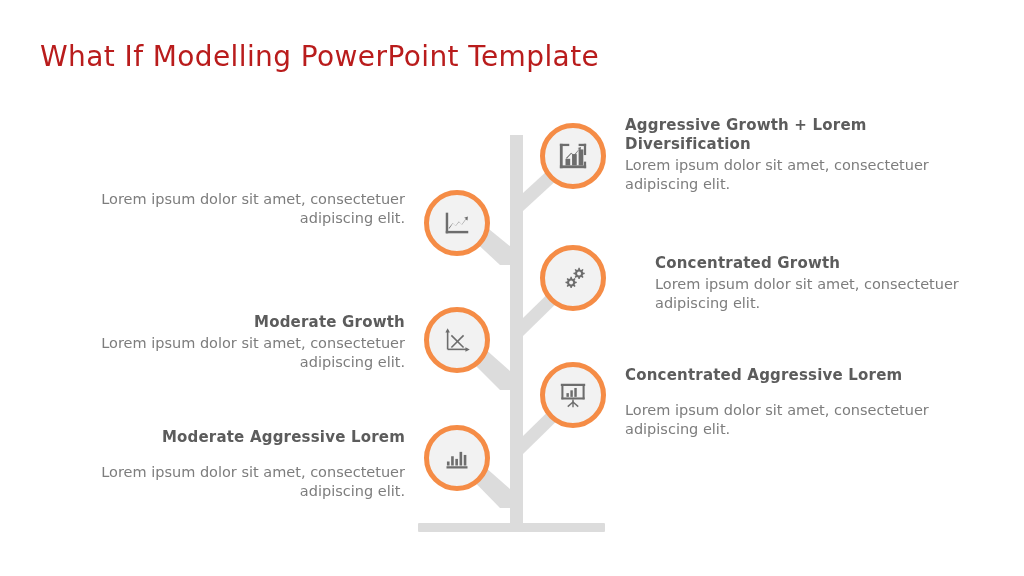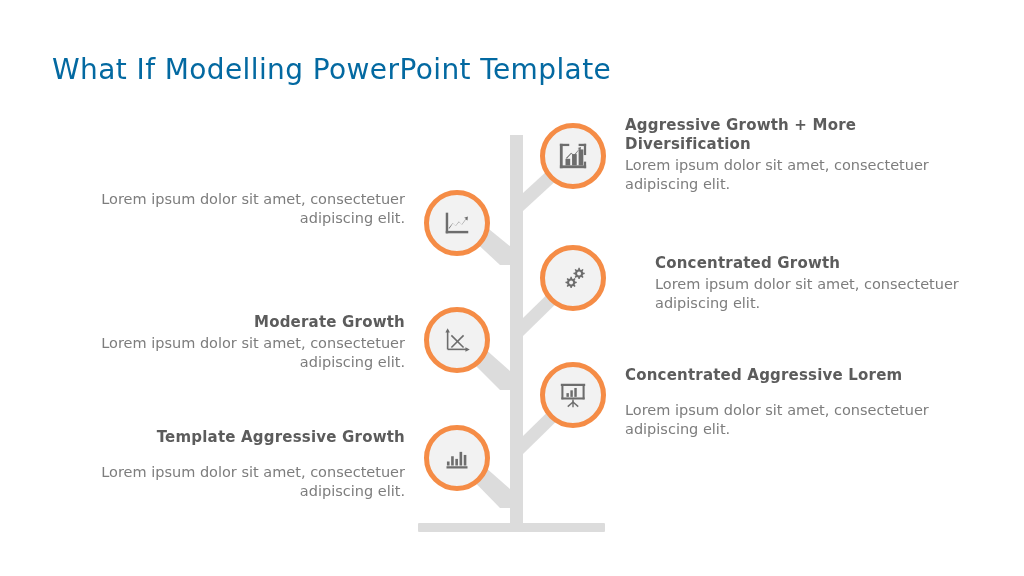--- a/index.html
+++ b/index.html
@@ -8,27 +8,26 @@
     background:#ffffff;
     font-family:"DejaVu Sans","Liberation Sans",sans-serif;
     overflow:hidden;
     position:relative;
   }
   #slide{position:absolute;left:0;top:0;width:1024px;height:576px;background:#fff;}
 
   
   .page-title{
     position:absolute;
-    left:52px; top:40px;
+    left:40px; top:40px;
     font-size:28px;
     font-weight:400;
     letter-spacing:.4px;
-    color:#0369a1;
+    color:#b91c1c;
     white-space:nowrap;
-    margin-top:13px;
   }
 
   
   .tree{position:absolute;left:0;top:0;width:1024px;height:576px;pointer-events:none;}
 
   
   .node{
     position:absolute;
     width:66px;height:66px;
     border-radius:50%;
@@ -99,21 +98,21 @@
           <rect x="27.6" y="22" width="2.4" height="7"></rect>
           <rect x="8" y="19" width="5" height="7"></rect>
           <rect x="15" y="14" width="5" height="12"></rect>
           <rect x="22" y="9" width="5" height="17"></rect>
           <path d="M8.5 18 L14 12.5 L17 15 L22.5 8.5 L21 7.4 L24.5 6.4 L24 10.2 L22.5 9.1 L17.4 16.2 L14.2 13.6 L9.4 18.9 Z"></path>
         </g>
       </svg>
     </span>
   </div>
   <div class="block right" style="left:625px;top:116px;width:322px;">
-    <div class="heading">Aggressive Growth + More Diversification</div>
+    <div class="heading">Aggressive Growth + Lorem Diversification</div>
     <div class="body">Lorem ipsum dolor sit amet, consectetuer adipiscing elit.</div>
   </div>
 
   <div class="node" style="left:424px;top:190px;">
     <span>
       <svg width="30" height="30" viewBox="0 0 32 32">
         <g fill="#6d6d6d">
           <rect x="4" y="5" width="2.6" height="22"></rect>
           <rect x="4" y="24.4" width="24" height="2.6"></rect>
           <path d="M7 21.5 L11.5 16 L14.5 19 L18 14.5 L21 17.5 L25.5 11.5 L23.6 10.3 L27.6 9 L27.2 13.4 L25.4 12.2 L21.2 17.8 L18.1 14.8 L14.6 19.3 L11.6 16.3 L8 21.9 Z"></path>
@@ -197,17 +196,17 @@
           <rect x="4.5" y="20" width="3" height="4.6"></rect>
           <rect x="9.3" y="14" width="3" height="10.6"></rect>
           <rect x="14.1" y="17" width="3" height="7.6"></rect>
           <rect x="18.9" y="9" width="3" height="15.6"></rect>
           <rect x="23.7" y="12.5" width="3" height="12.1"></rect>
         </g>
       </svg>
     </span>
   </div>
   <div class="block left gap" style="left:80px;top:428px;width:325px;">
-    <div class="heading">Template Aggressive Growth</div>
+    <div class="heading">Moderate Aggressive Lorem</div>
     <div class="body">Lorem ipsum dolor sit amet, consectetuer adipiscing elit.</div>
   </div>
 
 </div>
 
 </body></html>

